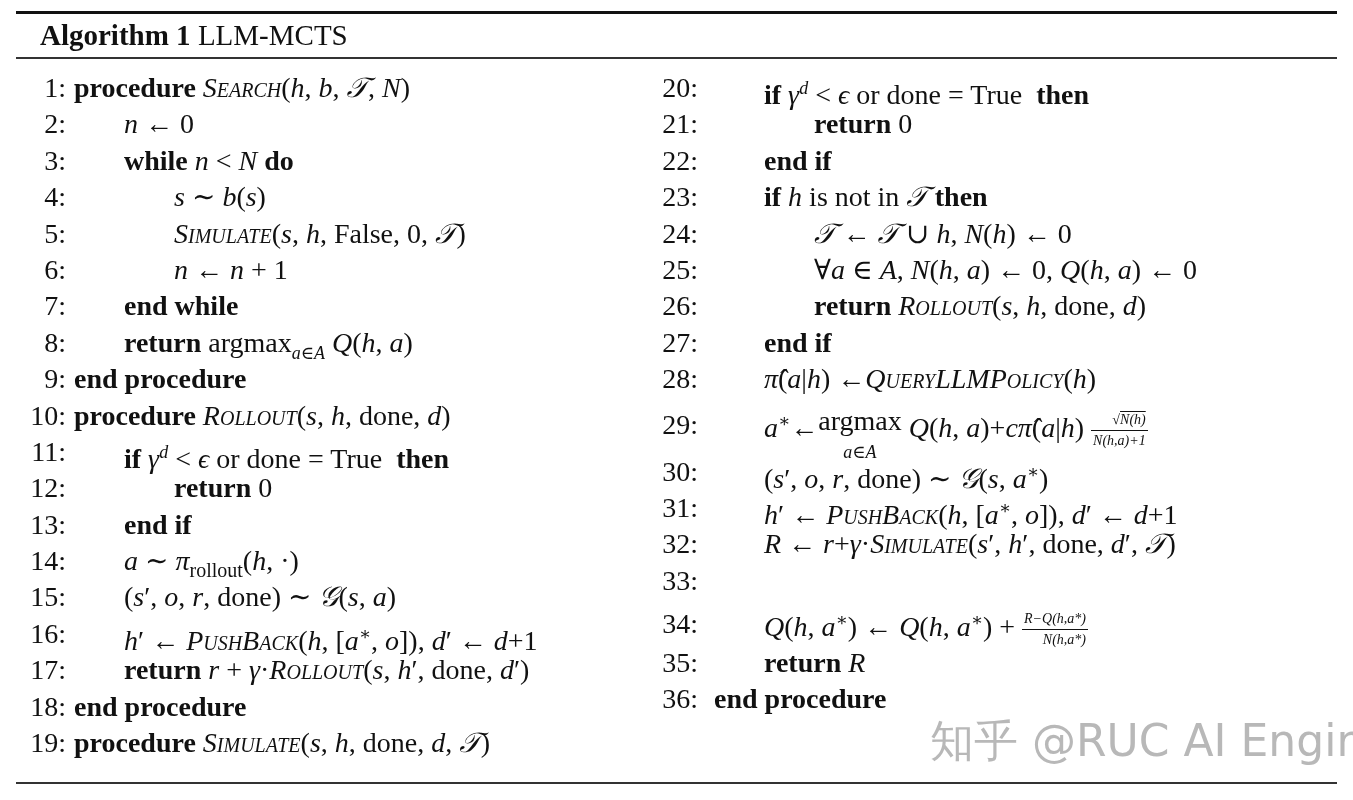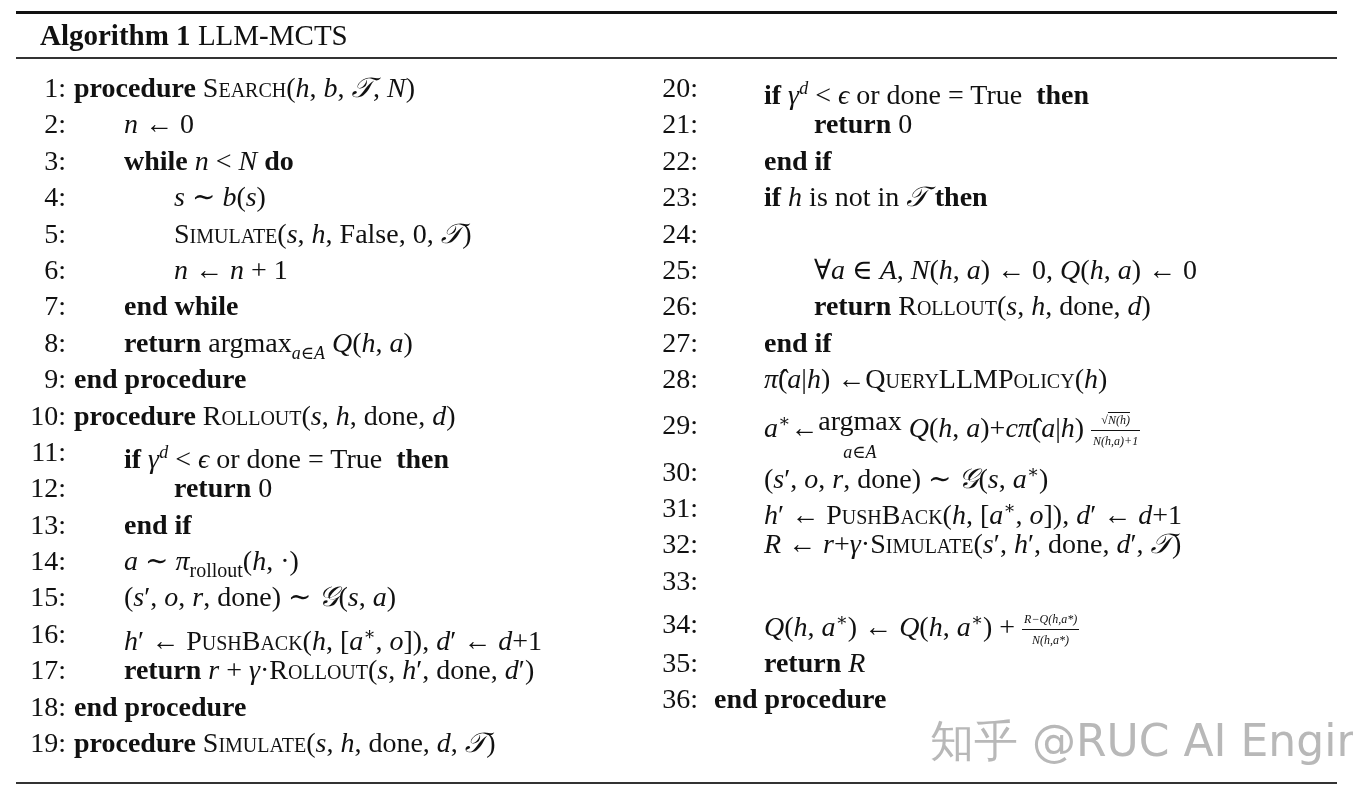--- a/index.html
+++ b/index.html
@@ -13,22 +13,22 @@
   .col { position: absolute; top: 70px; }
   .col-left { left: 18px; width: 660px; }
   .col-right { left: 660px; width: 650px; }
   .line { position: relative; height: 36.4px; font-size: 28px; line-height: 36px; white-space: nowrap; }
   .line.tall { height: 56px; line-height: 46px; }
   .line.med { height: 46px; line-height: 42px; }
   .ln { position: absolute; left: 0; top: 0; width: 48px; text-align: right; }
   .code { position: absolute; top: 0; }
   .kw { font-weight: bold; }
   .m { font-style: italic; }
-  .sc { font-variant: small-caps; }
-  .frac { display: inline-block; vertical-align: middle; text-align: center; font-size: 12px; line-height: 20px; }
+  .sc { font-variant: small-caps; font-style: italic; }
+  .frac { display: inline-block; vertical-align: middle; text-align: right; font-size: 14px; line-height: 20px; }
   .frac .num { display: block; border-bottom: 1.5px solid #111; padding: 0 2px; }
   .frac .den { display: block; padding: 0 2px; }
   .under { display: inline-block; text-align: center; vertical-align: top; }
   .under .sub { display: block; font-size: 18px; line-height: 16px; font-style: italic; }
   .watermark { position: absolute; left: 930px; top: 712px; font-family: "DejaVu Sans", sans-serif;
                font-size: 44px; color: rgba(160,160,160,0.75); letter-spacing: 0px; white-space: nowrap; }
 </style>
 </head>
 <body>
 
@@ -130,20 +130,21 @@
   <div class="line">
       <span class="ln" style="width:38px">22:</span>
     <span class="code" style="left:104px"><span class="kw">end if</span></span>
     </div>
   <div class="line">
       <span class="ln" style="width:38px">23:</span>
     <span class="code" style="left:104px"><span class="kw">if</span> <span class="m">h</span> is not in <span class="m">𝒯</span> <span class="kw">then</span></span>
     </div>
   <div class="line">
       <span class="ln" style="width:38px">24:</span>
+    <span class="code" style="left:154px"><span class="m">𝒯</span> ← <span class="m">𝒯</span> ∪ <span class="m">h</span>, <span class="m">N</span>(<span class="m">h</span>) ← 0</span>
     </div>
   <div class="line">
       <span class="ln" style="width:38px">25:</span>
     <span class="code" style="left:154px">∀<span class="m">a</span> ∈ <span class="m">A</span>, <span class="m">N</span>(<span class="m">h</span>, <span class="m">a</span>) ← 0, <span class="m">Q</span>(<span class="m">h</span>, <span class="m">a</span>) ← 0</span>
     </div>
   <div class="line">
       <span class="ln" style="width:38px">26:</span>
     <span class="code" style="left:154px"><span class="kw">return</span> <span class="sc">Rollout</span>(<span class="m">s</span>, <span class="m">h</span>, done, <span class="m">d</span>)</span>
     </div>
   <div class="line">

